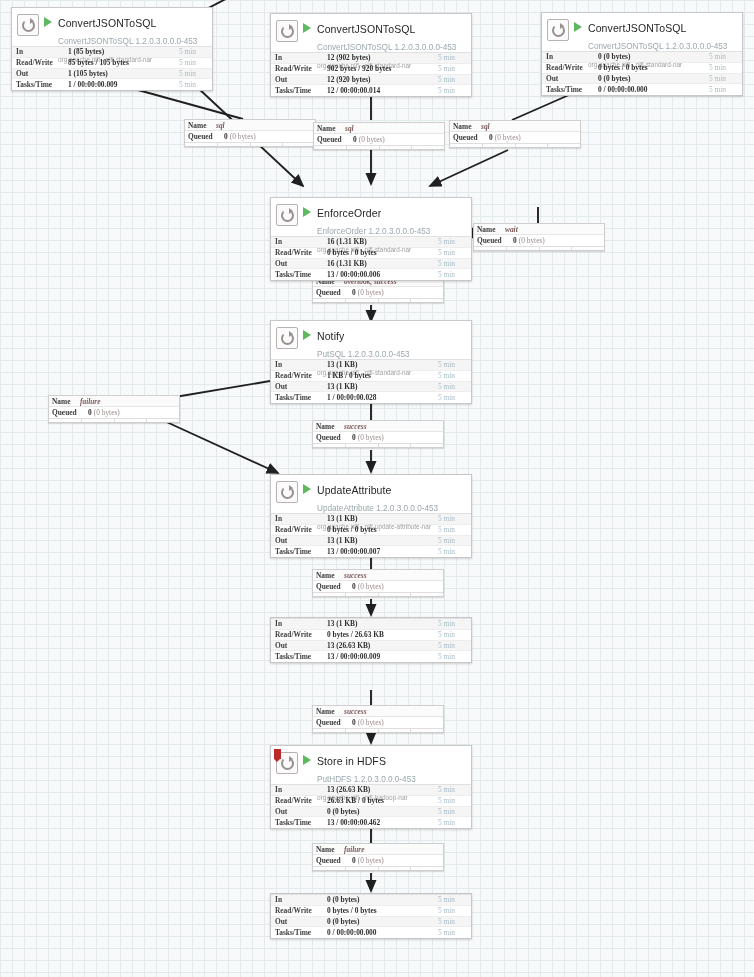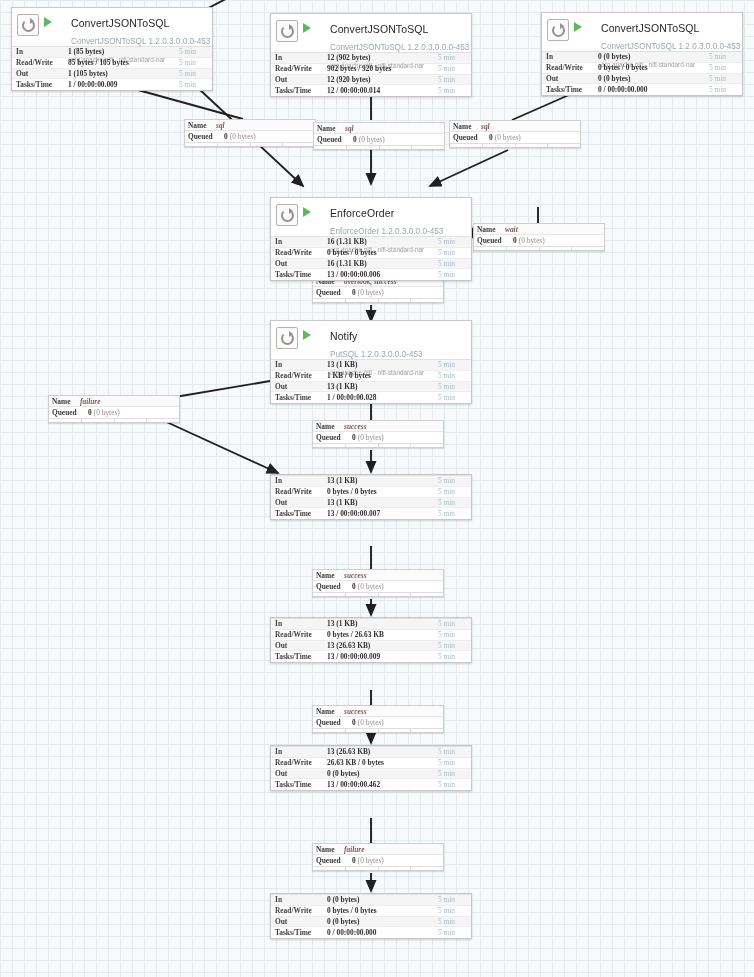--- a/index.html
+++ b/index.html
@@ -95,21 +95,21 @@
     width: 0; height: 0;
     border-left: 8px solid #5eb85e;
     border-top: 5px solid transparent;
     border-bottom: 5px solid transparent;
   }
   .run-stop {
     width: 9px; height: 9px;
     background: #ba3c3c;
     margin-top: 1px;
   }
-  .proc-titles { flex: 1 1 auto; min-width: 0; line-height: 1.08; padding-top: 0px; margin-left: 13px; }
+  .proc-titles { flex: 1 1 auto; min-width: 0; line-height: 1.08; padding-top: 0px; }
   .proc-name {
     font-size: 10.5px;
     color: #262626;
     font-family: "Liberation Sans", sans-serif;
     letter-spacing: 0.1px;
     white-space: nowrap;
   }
   .proc-type {
     font-size: 8.2px;
     color: #9aa8ae;
@@ -561,20 +561,30 @@
             <span class="s-time">5 min</span>
           </div>
           <div class="srow">
             <span class="s-label">Tasks/Time</span>
             <span class="s-val"><b>1 / 00:00:00.028</b></span>
             <span class="s-time">5 min</span>
           </div>
         </div>
       </div>
       <div class="proc" style="left: 270px; top: 474px;">
+        <div class="proc-head">
+          <span class="proc-icon">
+            <span class="ring"></span>
+            <span class="nib"></span>
+          </span>
+          <span class="run-state">
+            <span class="run-play"></span>
+          </span>
+          <span class="proc-titles"><span class="proc-name">UpdateAttribute</span><br><span class="proc-type">UpdateAttribute 1.2.0.3.0.0.0-453</span><br><span class="proc-bundle">org.apache.nifi - nifi-update-attribute-nar</span></span>
+        </div>
         <div class="proc-stats">
           <div class="srow">
             <span class="s-label">In</span>
             <span class="s-val"><b>13 (1 KB)</b></span>
             <span class="s-time">5 min</span>
           </div>
           <div class="srow">
             <span class="s-label">Read/Write</span>
             <span class="s-val"><b>0 bytes / 0 bytes</b></span>
             <span class="s-time">5 min</span>
@@ -609,20 +619,31 @@
             <span class="s-time">5 min</span>
           </div>
           <div class="srow">
             <span class="s-label">Tasks/Time</span>
             <span class="s-val"><b>13 / 00:00:00.009</b></span>
             <span class="s-time">5 min</span>
           </div>
         </div>
       </div>
       <div class="proc" style="left: 270px; top: 745px;">
+        <div class="proc-head">
+          <span class="proc-icon">
+            <span class="bulletin"></span>
+            <span class="ring"></span>
+            <span class="nib"></span>
+          </span>
+          <span class="run-state">
+            <span class="run-play"></span>
+          </span>
+          <span class="proc-titles"><span class="proc-name">Store in HDFS</span><br><span class="proc-type">PutHDFS 1.2.0.3.0.0.0-453</span><br><span class="proc-bundle">org.apache.nifi - nifi-hadoop-nar</span></span>
+        </div>
         <div class="proc-stats">
           <div class="srow">
             <span class="s-label">In</span>
             <span class="s-val"><b>13 (26.63 KB)</b></span>
             <span class="s-time">5 min</span>
           </div>
           <div class="srow">
             <span class="s-label">Read/Write</span>
             <span class="s-val"><b>26.63 KB / 0 bytes</b></span>
             <span class="s-time">5 min</span>

